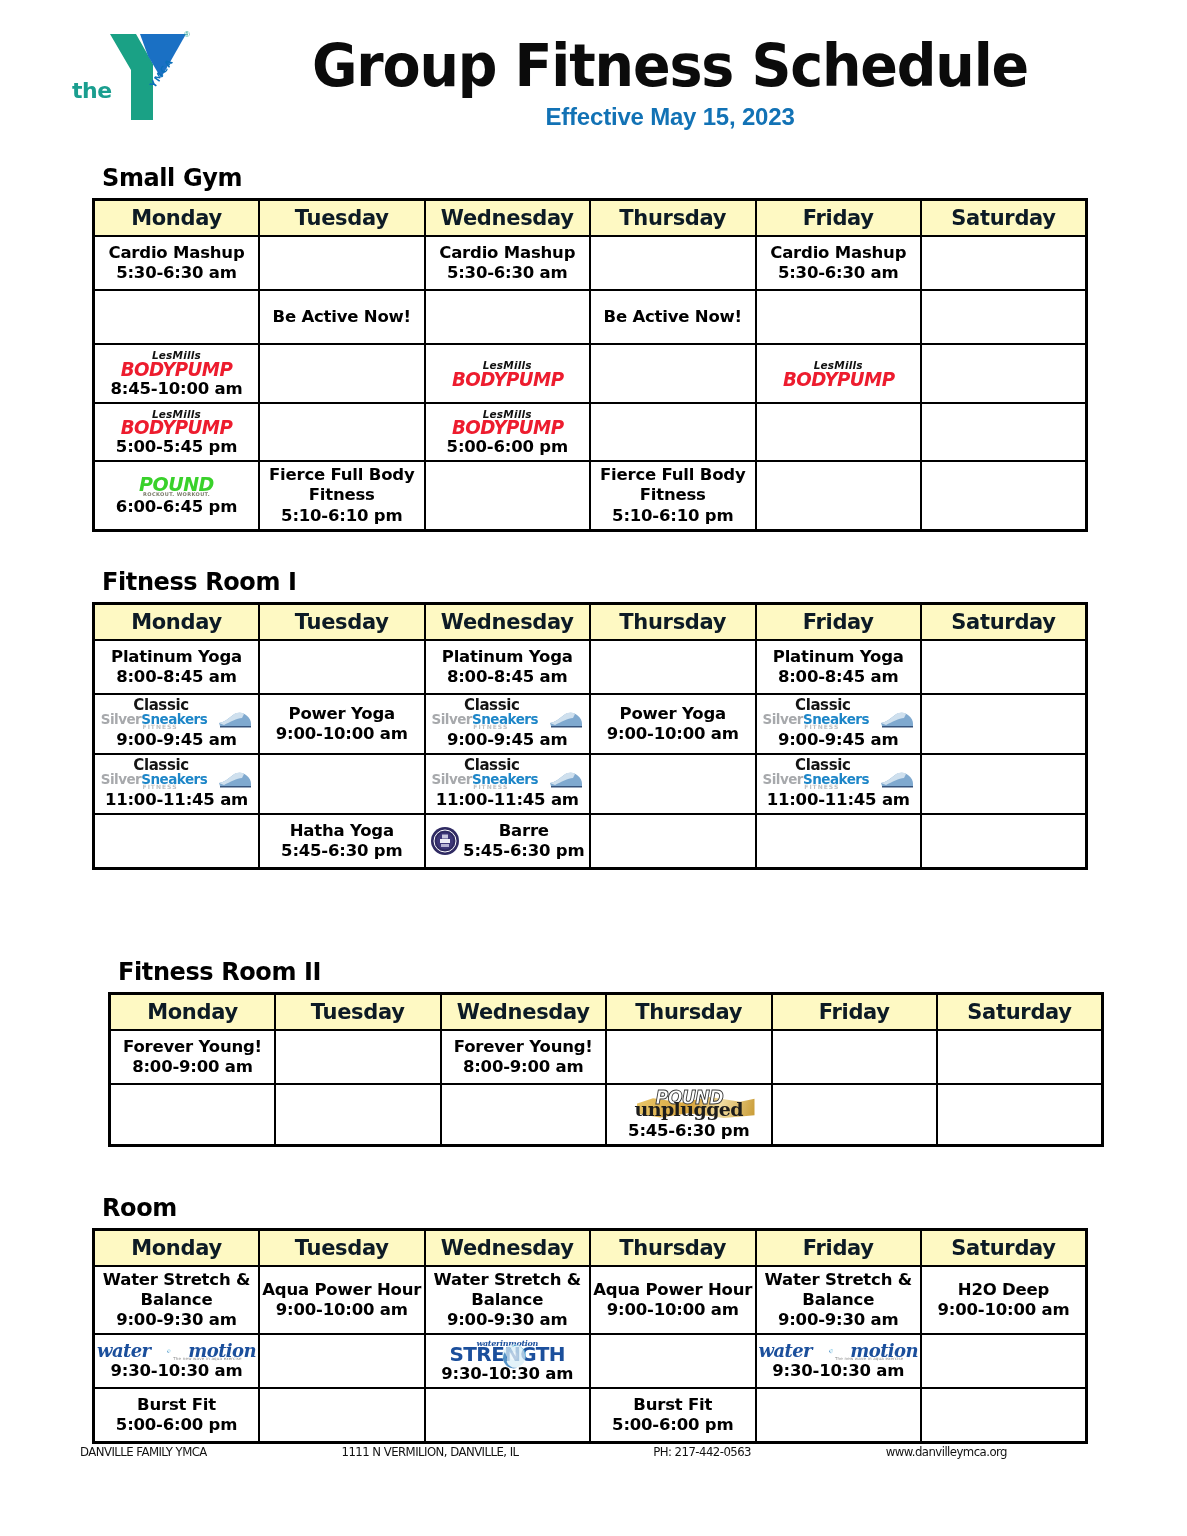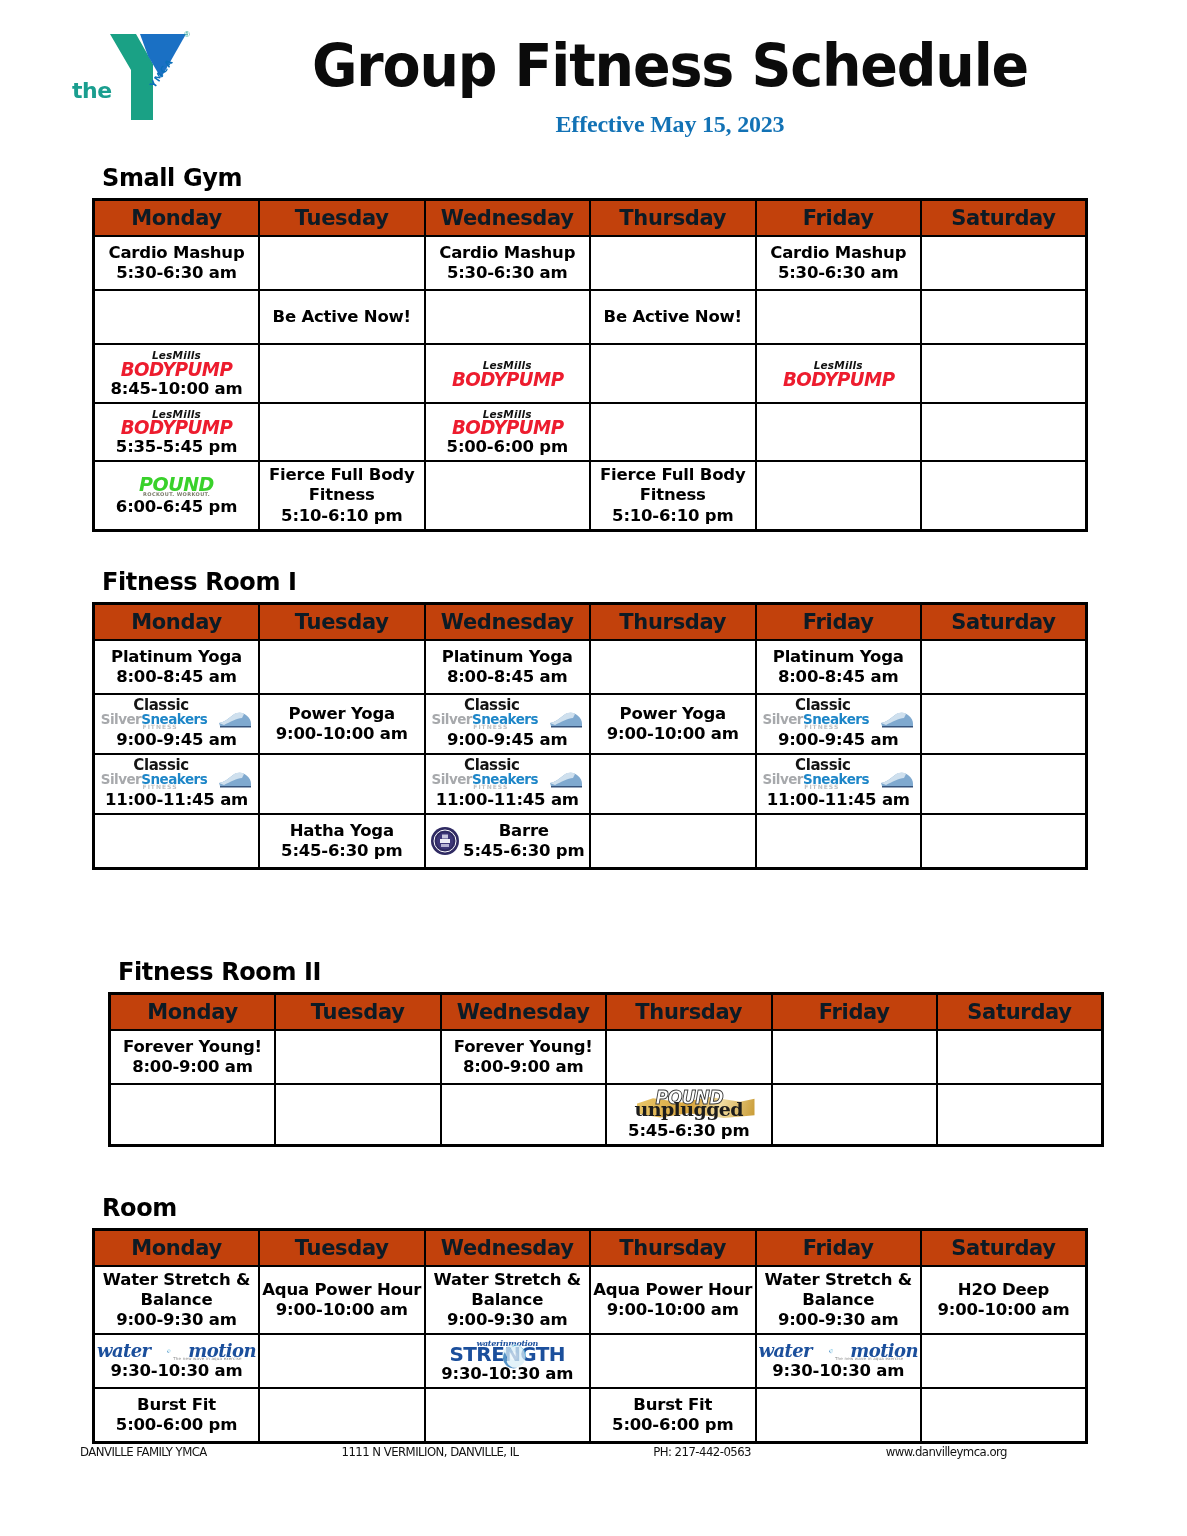--- a/index.html
+++ b/index.html
@@ -82,22 +82,22 @@
     font-family: "DejaVu Sans", sans-serif;
     font-size: 59px;
     font-weight: bold;
     letter-spacing: -1.2px;
     line-height: 1.0;
     color: #0b0b0b;
     transform: scaleX(0.94);
     white-space: nowrap;
   }
   .subtitle {
-    margin-top: 16px;
-    font-family: Liberation Serif, serif;
+    margin-top: 8px;
+    font-family: Liberation Sans, sans-serif;
     font-size: 24px;
     font-weight: bold;
     color: #1272b5;
     letter-spacing: -0.2px;
   }
 
   
   .section { position: absolute; left: 92px; width: 996px; }
   .section-title {
     font-family: "DejaVu Sans", sans-serif;
@@ -113,21 +113,21 @@
     table-layout: fixed;
     border: 3px solid #000;
   }
   table.sched th, table.sched td {
     border: 2px solid #000;
     padding: 0;
     text-align: center;
     vertical-align: middle;
   }
   table.sched th {
-    background: #c2410c;
+    background: #fef9c3;
     color: #0d1b25;
     font-family: "DejaVu Sans", sans-serif;
     font-size: 21px;
     font-weight: bold;
     height: 34px;
     letter-spacing: -0.3px;
   }
   table.sched td {
     height: 52px;
     font-family: "DejaVu Sans", sans-serif;
@@ -479,21 +479,21 @@
                 <div class="cell-inner"></div>
               </td>
             </tr>
             <tr>
               <td>
                 <div class="cell-inner">
                   <div class="logo-bodypump">
                     <span class="lm-top">LesMills</span>
                     <span class="lm-main">BODYPUMP</span>
                   </div>
-                  <span class="cls-time">5:35-5:45 pm</span>
+                  <span class="cls-time">5:00-5:45 pm</span>
                 </div>
               </td>
               <td>
                 <div class="cell-inner"></div>
               </td>
               <td>
                 <div class="cell-inner">
                   <div class="logo-bodypump">
                     <span class="lm-top">LesMills</span>
                     <span class="lm-main">BODYPUMP</span>

